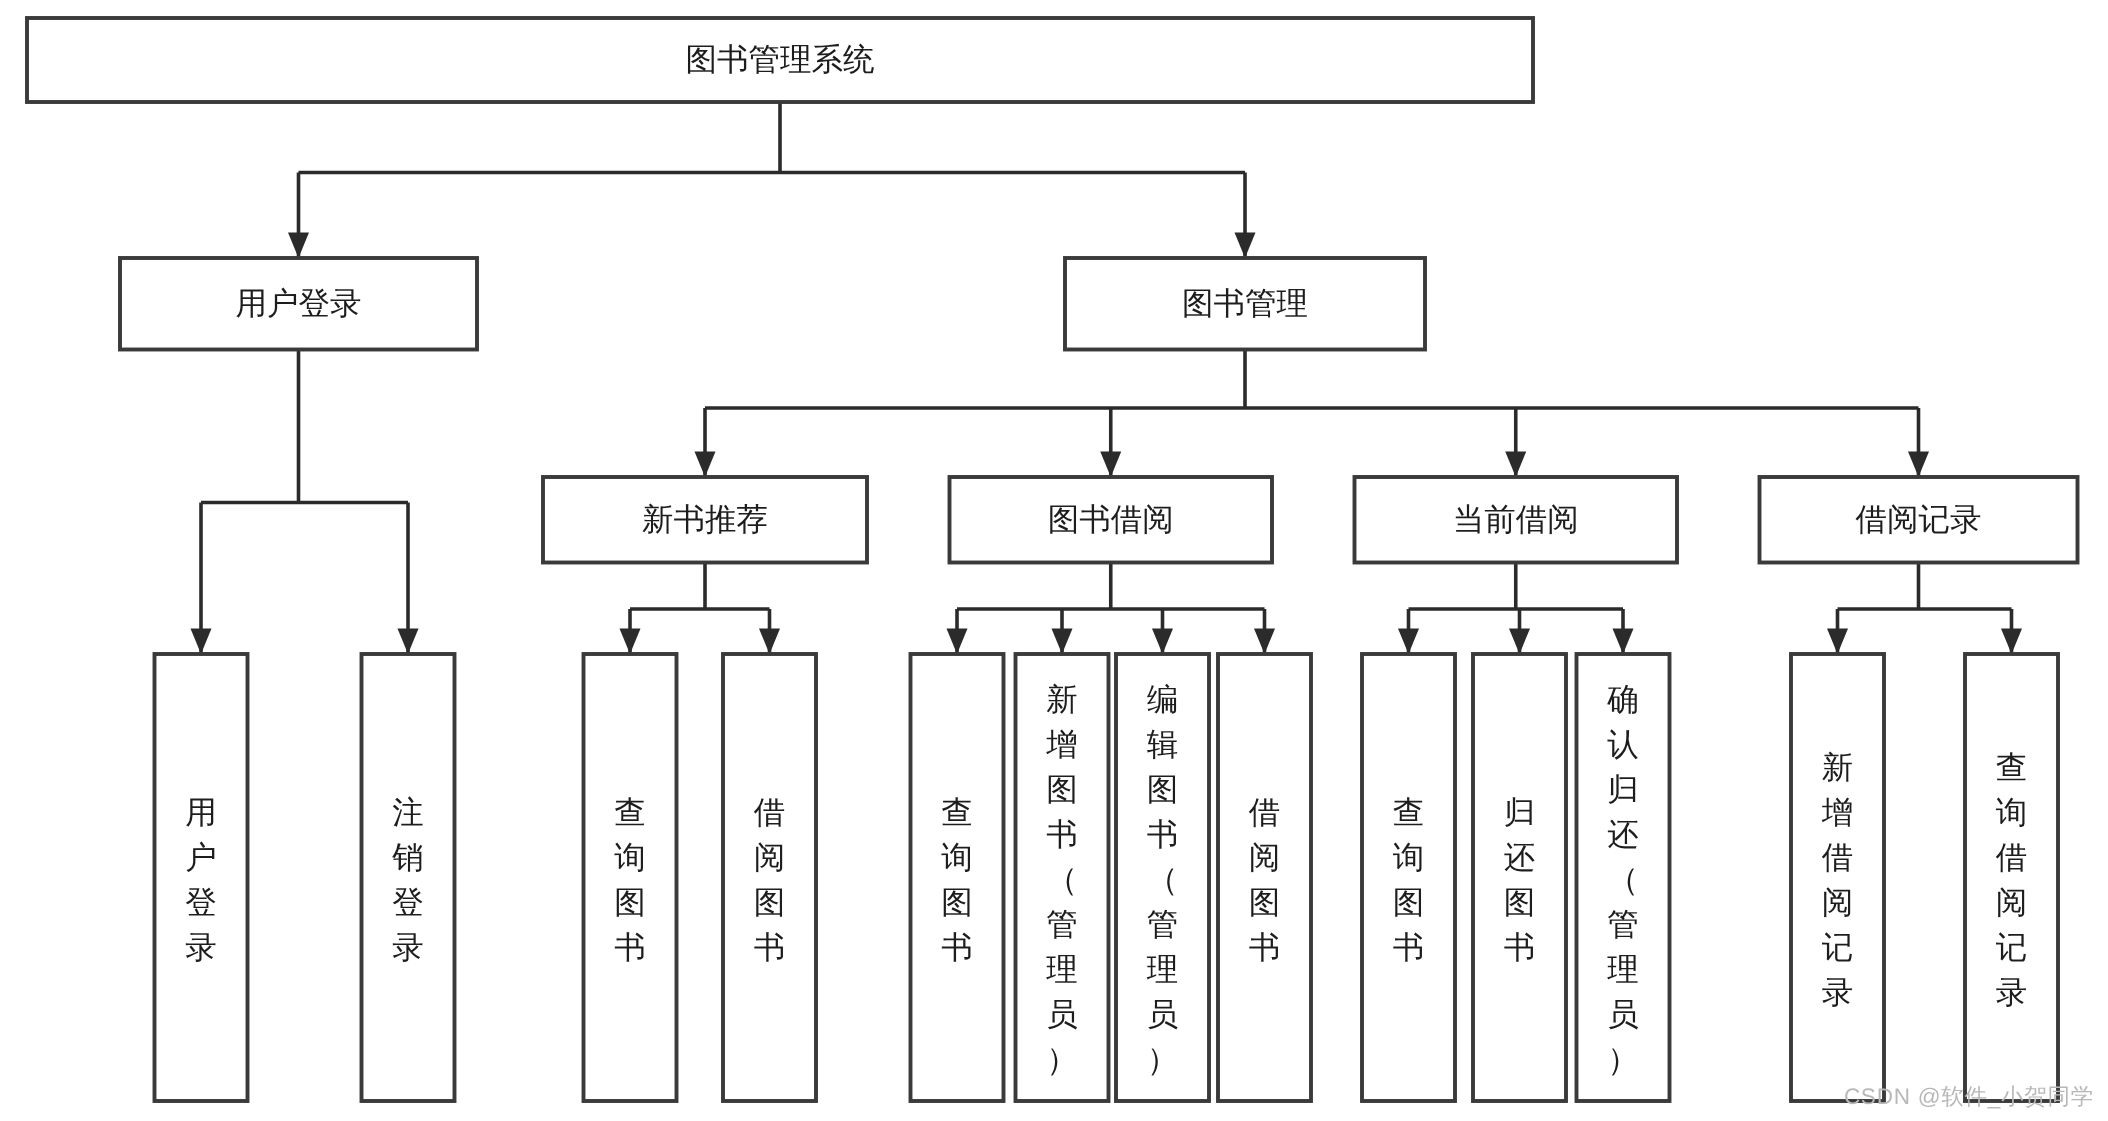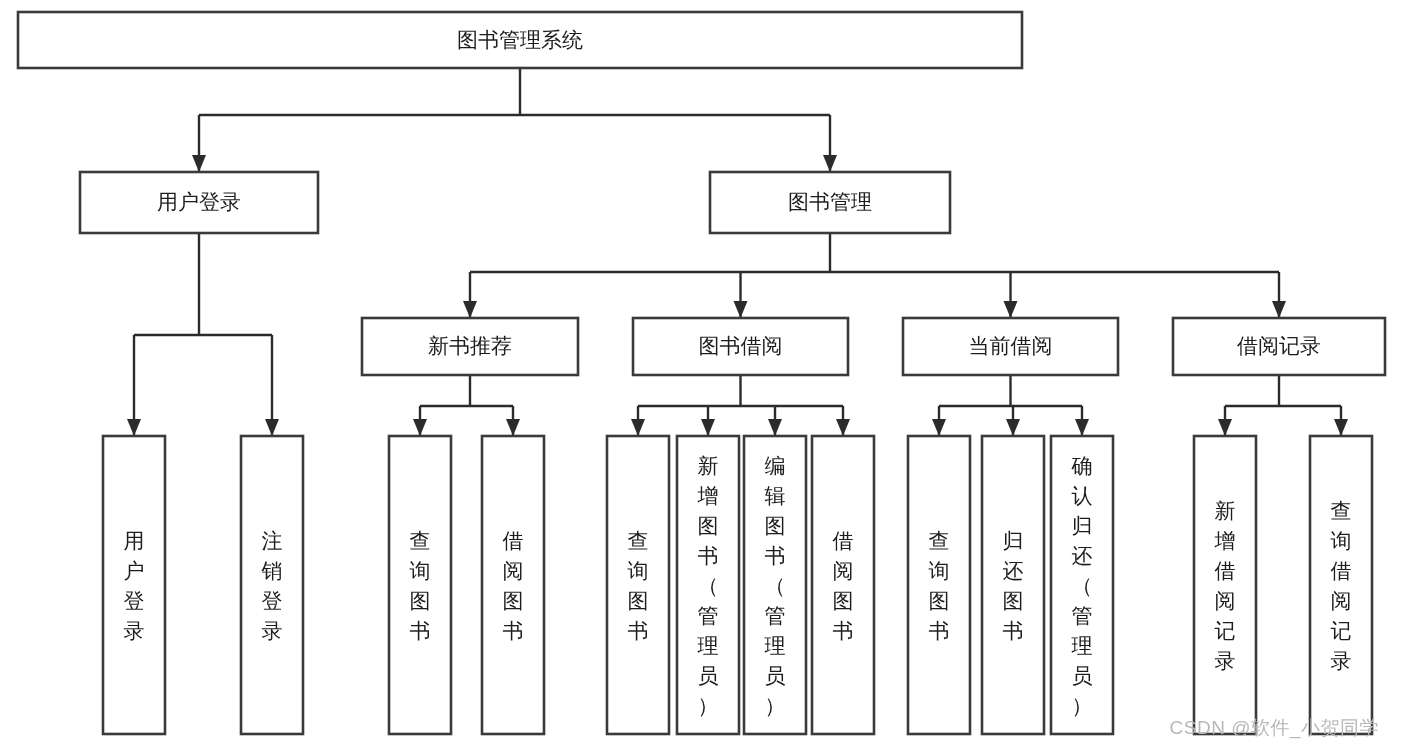--- a/index.html
+++ b/index.html
@@ -44,24 +44,24 @@
   .link {
     stroke: #2b2b2b;
     stroke-width: 2.4;
     fill: none;
   }
   .arrow-head {
     fill: #2b2b2b;
   }
   .watermark {
     position: absolute;
-    right: 26px;
+    right: 9px;
     bottom: 6px;
     color: #b8b8b8;
-    font-size: 19px;
+    font-size: 15px;
     font-family: "Liberation Sans", "DejaVu Sans", sans-serif;
     letter-spacing: 0.5px;
     white-space: nowrap;
     user-select: none;
   }
 </style>
 </head>
 <body>
 
 <div id="diagram-root">

